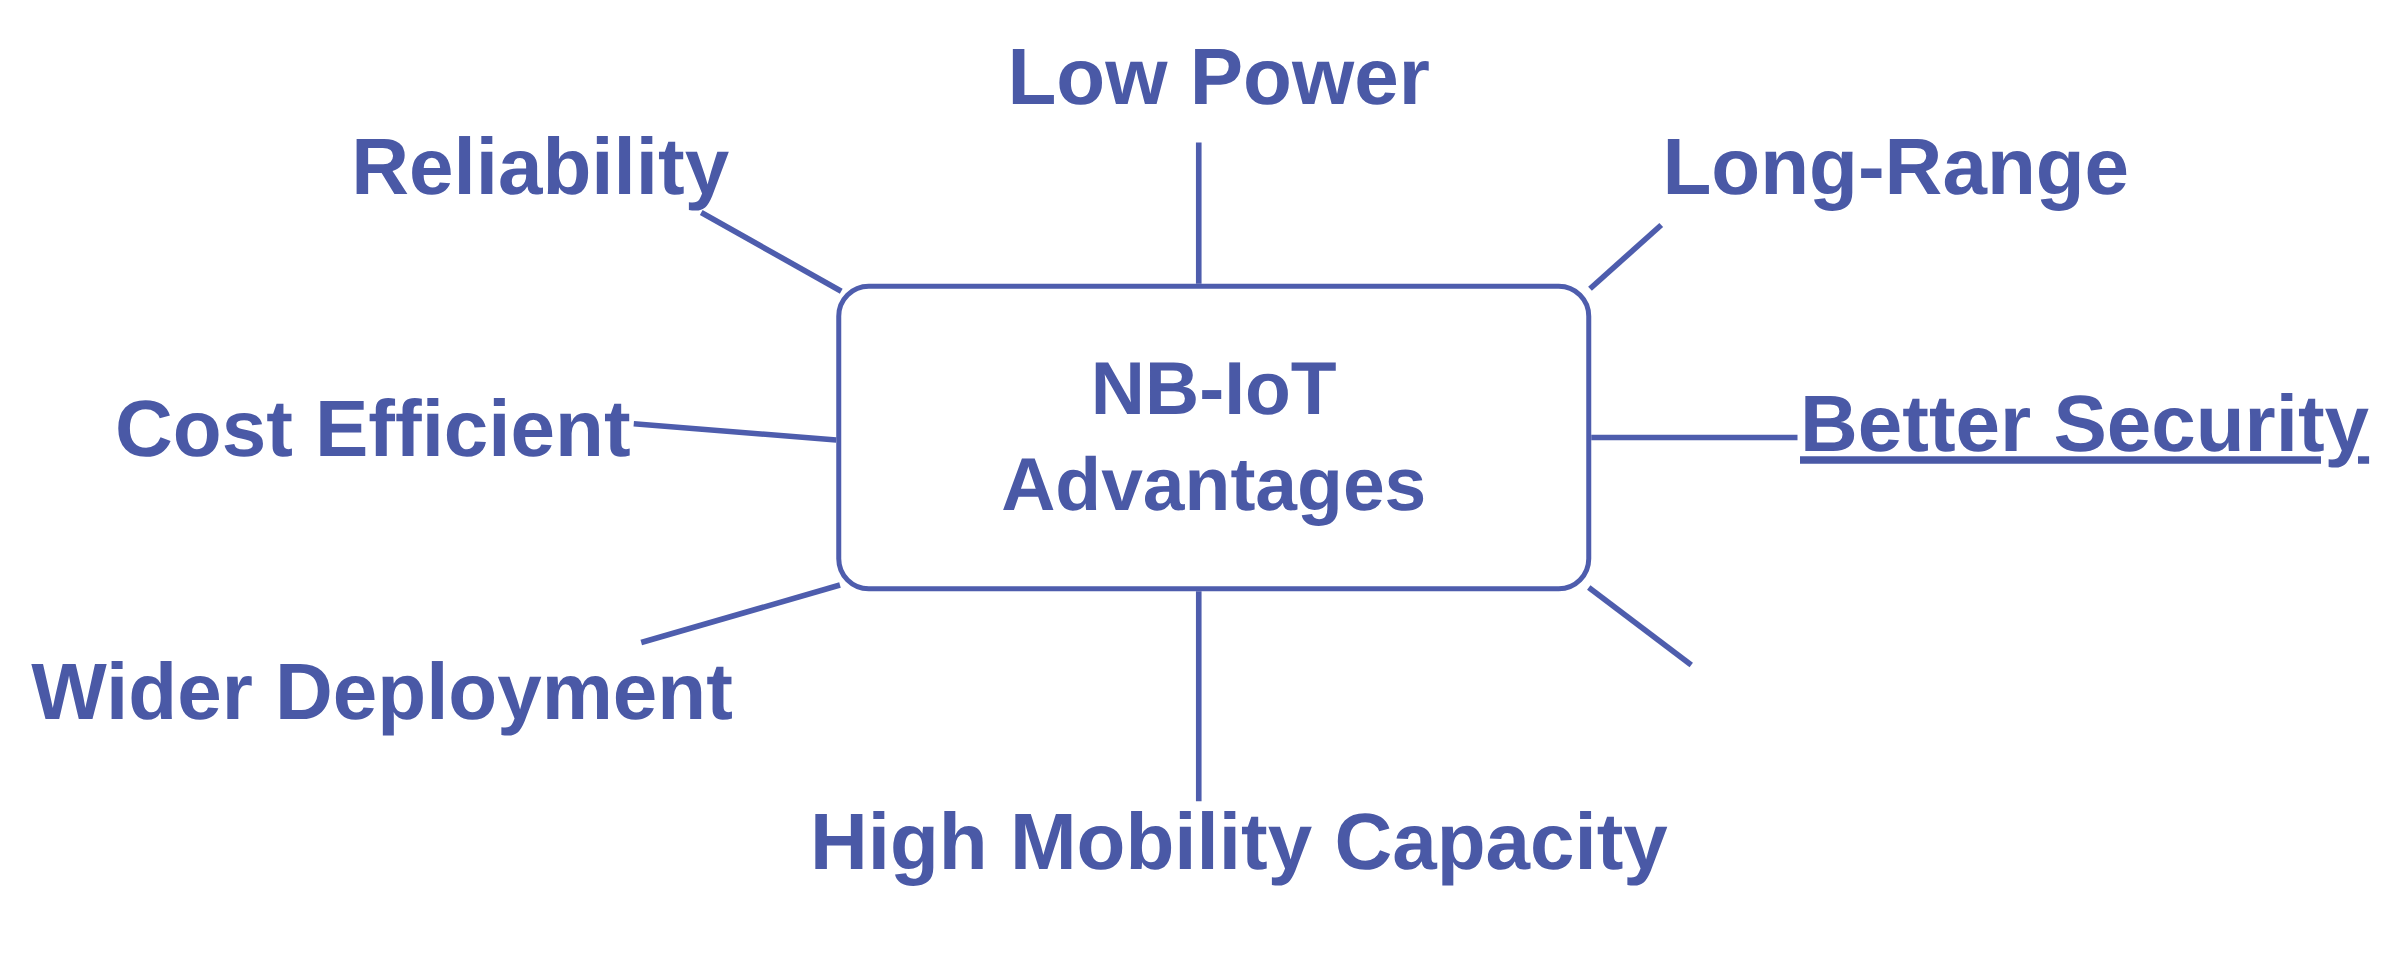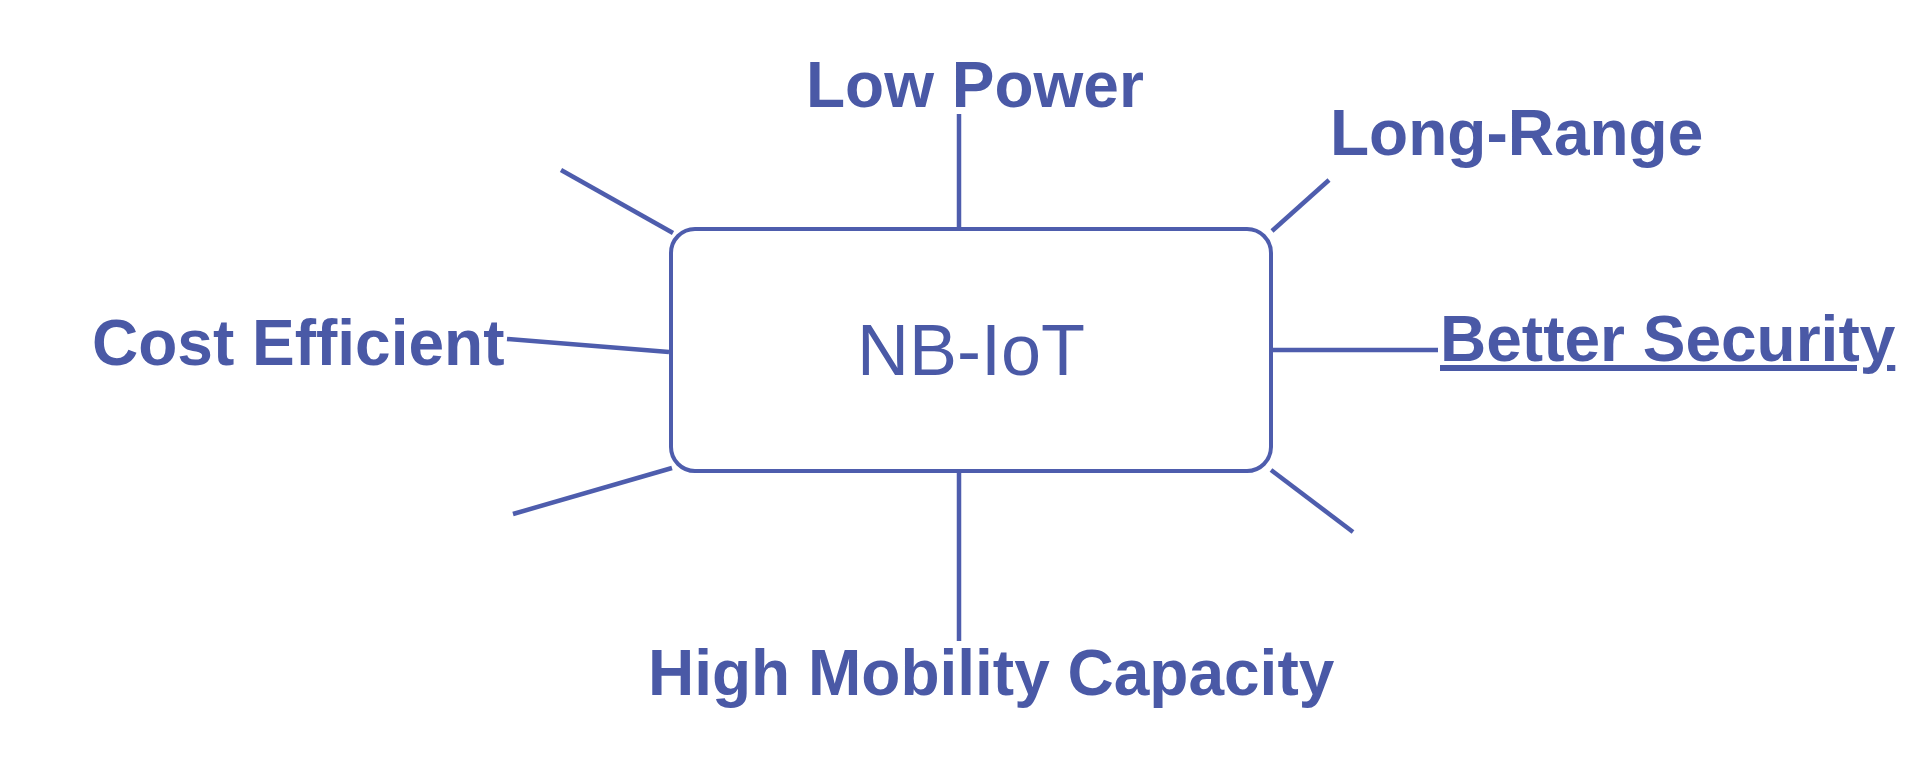--- a/index.html
+++ b/index.html
@@ -35,35 +35,35 @@
     background: #ffffff;
     border: 4px solid #4e5dad;
     border-radius: 26px;
     display: flex;
     flex-direction: column;
     align-items: center;
     justify-content: center;
   }
   .center-node .title-line {
     color: #4a59a6;
-    font-size: 72px;
-    font-weight: normal;
+    font-size: 60px;
+    font-weight: bold;
     line-height: 1.28;
     letter-spacing: 0;
     white-space: nowrap;
   }
   .node-label {
     position: absolute;
     color: #4a59a6;
     font-size: 64px;
     font-weight: bold;
     line-height: 1;
     white-space: nowrap;
   }
-  .lbl-low-power       { left: 806px;  top: 29px; margin-top: 24px;  }
+  .lbl-low-power       { left: 806px;  top: 29px;  }
   .lbl-reliability     { left: 281px;  top: 101px; }
   .lbl-long-range      { left: 1330px; top: 101px; }
   .lbl-cost-efficient  { left: 92px;   top: 311px; }
   .lbl-better-security { left: 1440px; top: 307px; text-decoration: underline; }
   .lbl-wider-deployment{ left: 25px;   top: 521px; }
   .lbl-high-mobility   { left: 1356px; top: 529px; }
   .lbl-high-network    { left: 648px;  top: 641px; }
 </style>
 </head>
 <body>
@@ -76,21 +76,24 @@
     <line x1="507" y1="339" x2="669" y2="352"></line>
     <line x1="1273" y1="350" x2="1438" y2="350"></line>
     <line x1="561" y1="170" x2="673" y2="233"></line>
     <line x1="1272" y1="231" x2="1329" y2="180"></line>
     <line x1="513" y1="514" x2="672" y2="468"></line>
     <line x1="1271" y1="470" x2="1353" y2="532"></line>
   </svg>
 
   <div class="center-node">
     <div class="title-line">NB-IoT</div>
+    <div class="title-line">Advantages</div>
   </div>
 
   <div class="node-label lbl-low-power">Low Power</div>
+  <div class="node-label lbl-reliability">Reliability</div>
   <div class="node-label lbl-cost-efficient">Cost Efficient</div>
   <div class="node-label lbl-long-range">Long-Range</div>
   <div class="node-label lbl-better-security">Better Security</div>
+  <div class="node-label lbl-wider-deployment">Wider Deployment</div>
   <div class="node-label lbl-high-network">High Mobility Capacity</div>
 
 </div>
 
 </body></html>

